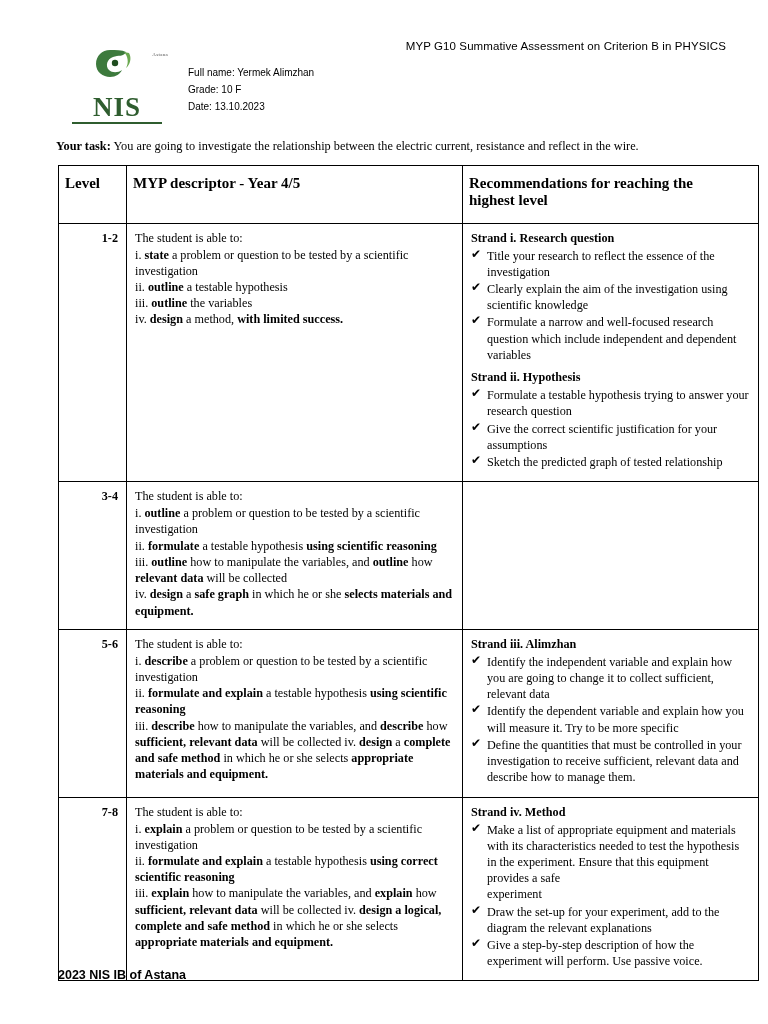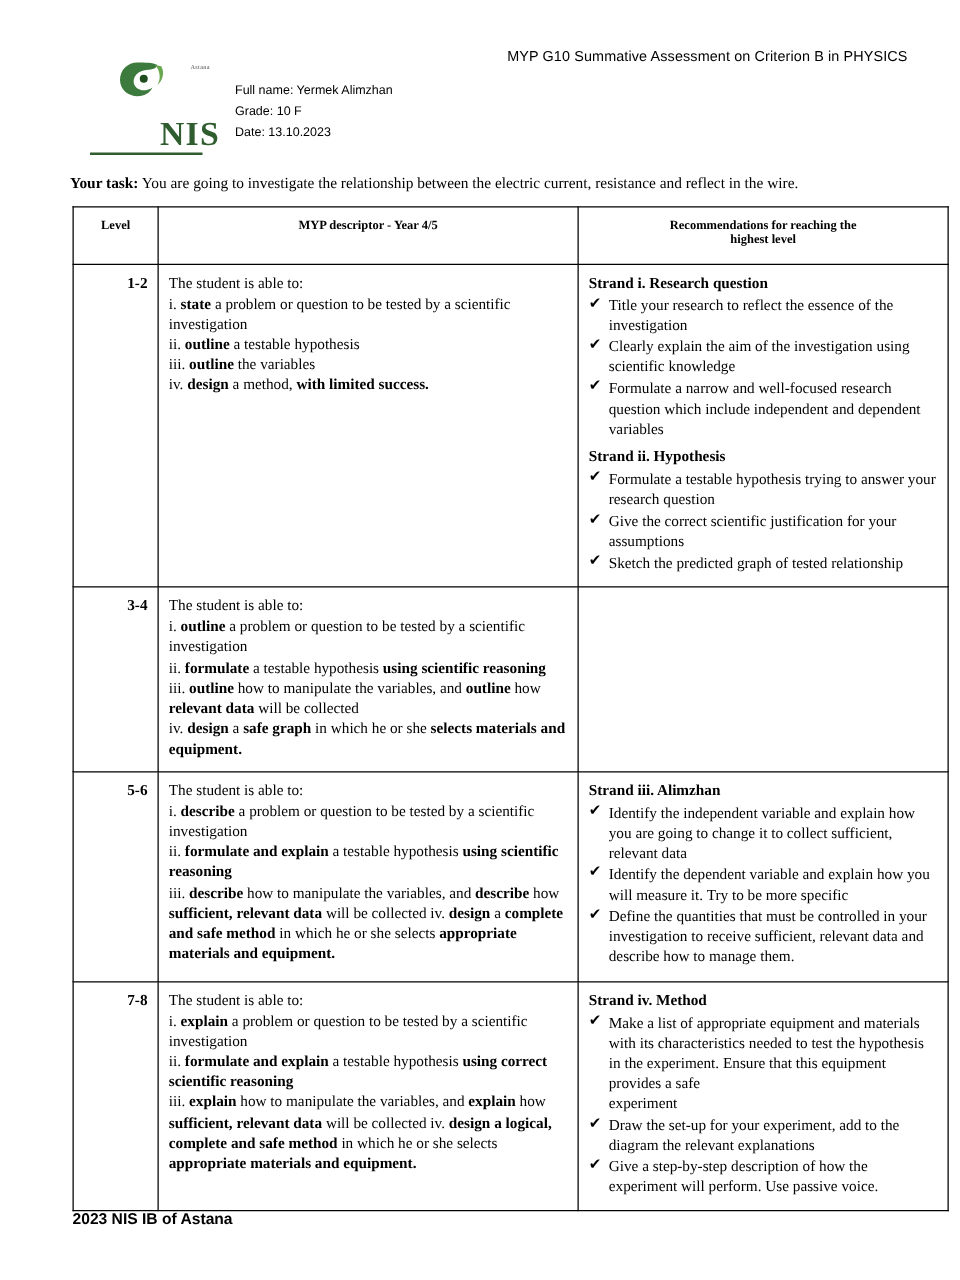--- a/index.html
+++ b/index.html
@@ -32,21 +32,21 @@
     font-family: "Liberation Sans", sans-serif;
     letter-spacing: 0.1px;
     white-space: nowrap;
   }
   .logo-block {
     position: absolute;
     left: 18px;
     top: 18px;
     width: 118px;
     height: 92px;
-    text-align: right;
+    text-align: center;
   }
   .logo-mark { width: 118px; height: 48px; position: relative; }
   .logo-nis {
     font-family: "Liberation Serif", serif;
     font-size: 27px;
     letter-spacing: 1px;
     color: #2f5d2f;
     font-weight: bold;
     line-height: 1;
   }
@@ -94,23 +94,23 @@
     border-collapse: collapse;
     width: 700px;
     table-layout: fixed;
   }
   table.rubric td, table.rubric th {
     border: 1px solid #000000;
     vertical-align: top;
     padding: 7px 8px 10px 8px;
   }
   table.rubric th {
-    text-align: center;
-    font-weight: bold;
-    font-size: 10px;
+    text-align: left;
+    font-weight: bold;
+    font-size: 15px;
     padding: 9px 6px 14px 6px;
     vertical-align: top;
   }
   col.c-level { width: 68px; }
   col.c-desc { width: 336px; }
   col.c-rec { width: 296px; }
   td.level {
     text-align: right;
     font-weight: bold;
     font-size: 12.2px;

